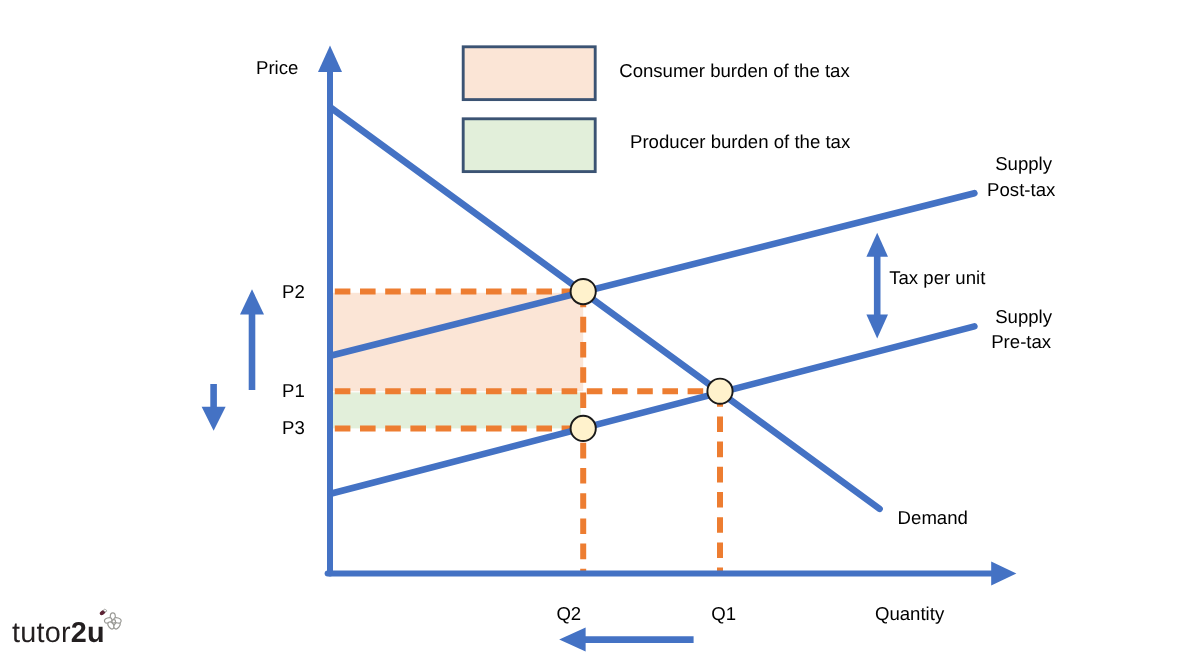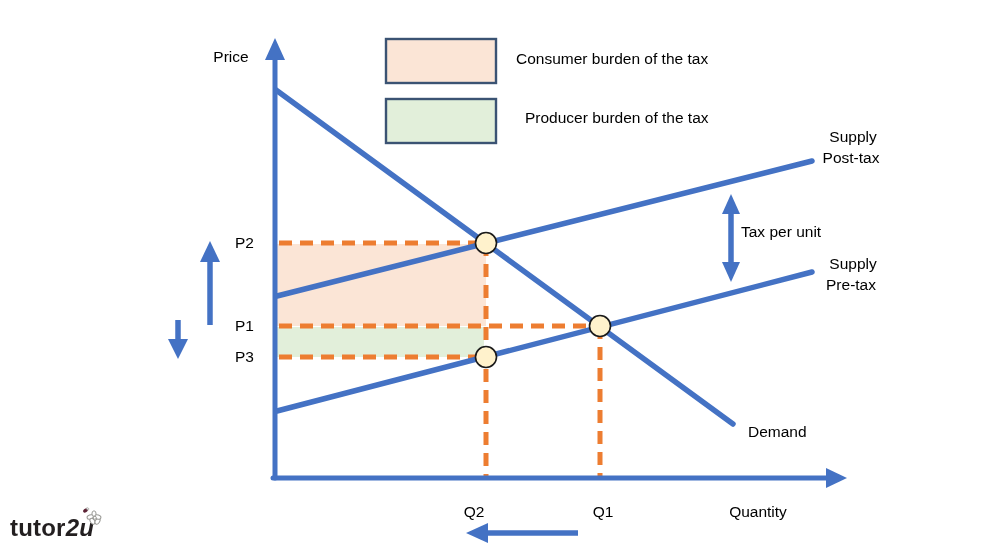--- a/index.html
+++ b/index.html
@@ -27,22 +27,22 @@
   }
   .logo {
     position: absolute;
     left: 10px;
     top: 516px;
     font-size: 24px;
     color: #231F20;
     letter-spacing: 0.2px;
     line-height: 1;
   }
-  .logo .light { font-weight: 700; }
-  .logo .bold  { font-weight: 700; font-style: italic; }
+  .logo .light { font-weight: 400; }
+  .logo .bold  { font-weight: 700; }
   .logo-flower {
     position: absolute;
     left: 78px;
     top: 503px;
   }
 </style>
 </head>
 <body>
 
 <div class="canvas">

